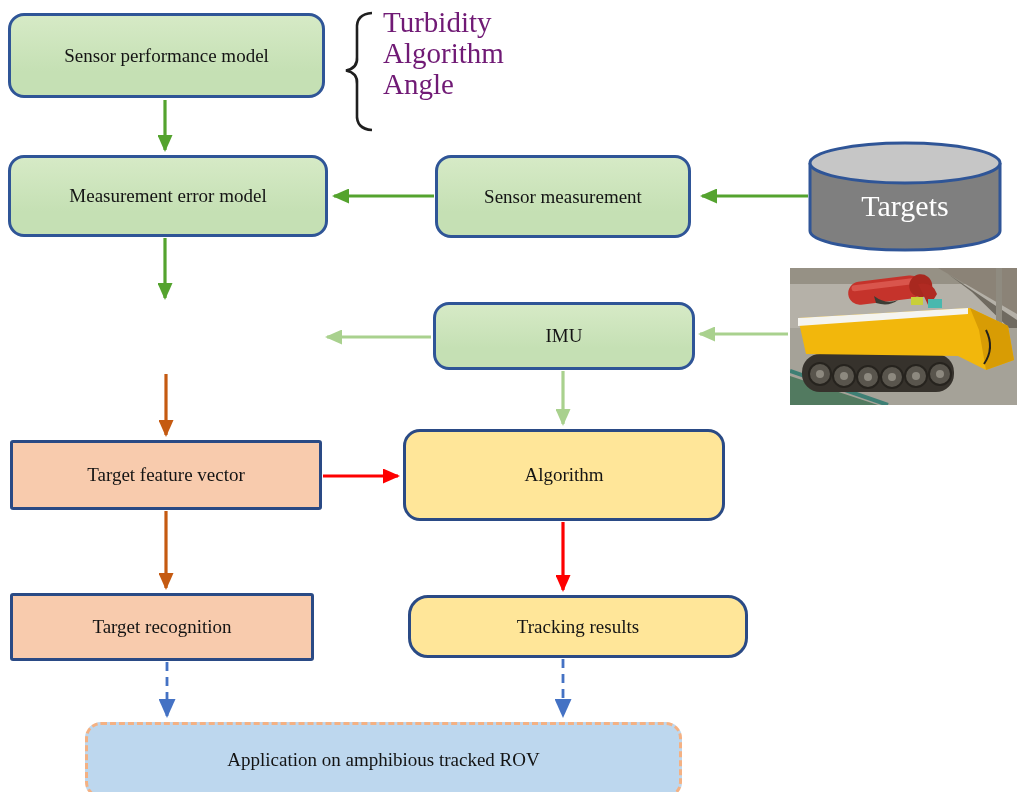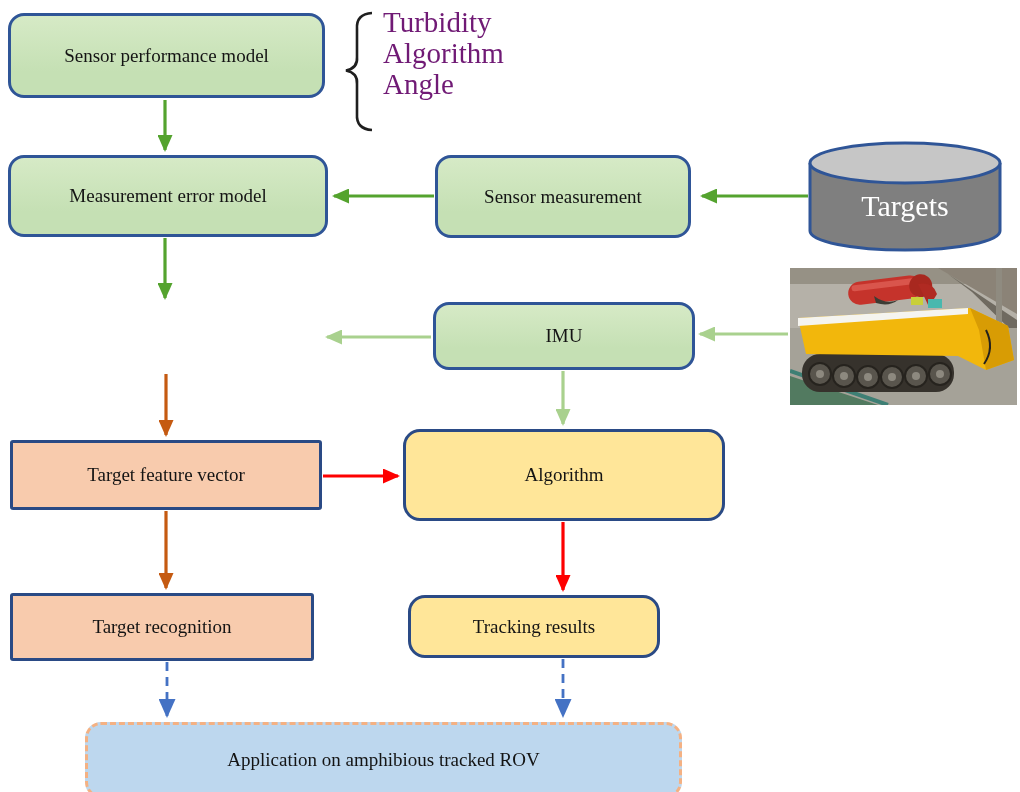--- a/index.html
+++ b/index.html
@@ -106,21 +106,21 @@
   <div class="node yellow" style="left:403px; top:429px; width:322px; height:92px;">
     <span class="lbl">
       <span style="display:block;">Algorithm</span>
     </span>
   </div>
 
   <div class="node peach" style="left:10px; top:593px; width:304px; height:68px;">
     <span class="lbl">Target recognition</span>
   </div>
 
-  <div class="node yellow" style="left:408px; top:595px; width:252px; height:63px;">
+  <div class="node yellow" style="left:408px; top:595px; width:340px; height:63px;border-radius:20px;">
     <span class="lbl">Tracking results</span>
   </div>
 
   <div class="node appbox" style="left:85px; top:722px; width:597px; height:76px;">
     <span class="lbl">Application on amphibious tracked ROV</span>
   </div>
 
   <svg style="position:absolute; left:790px; top:268px; z-index:2;" width="227" height="137" viewBox="0 0 227 137">
     <rect x="0" y="0" width="227" height="137" fill="#b5b1a8"></rect>
     <rect x="0" y="0" width="227" height="16" fill="#969185"></rect>

